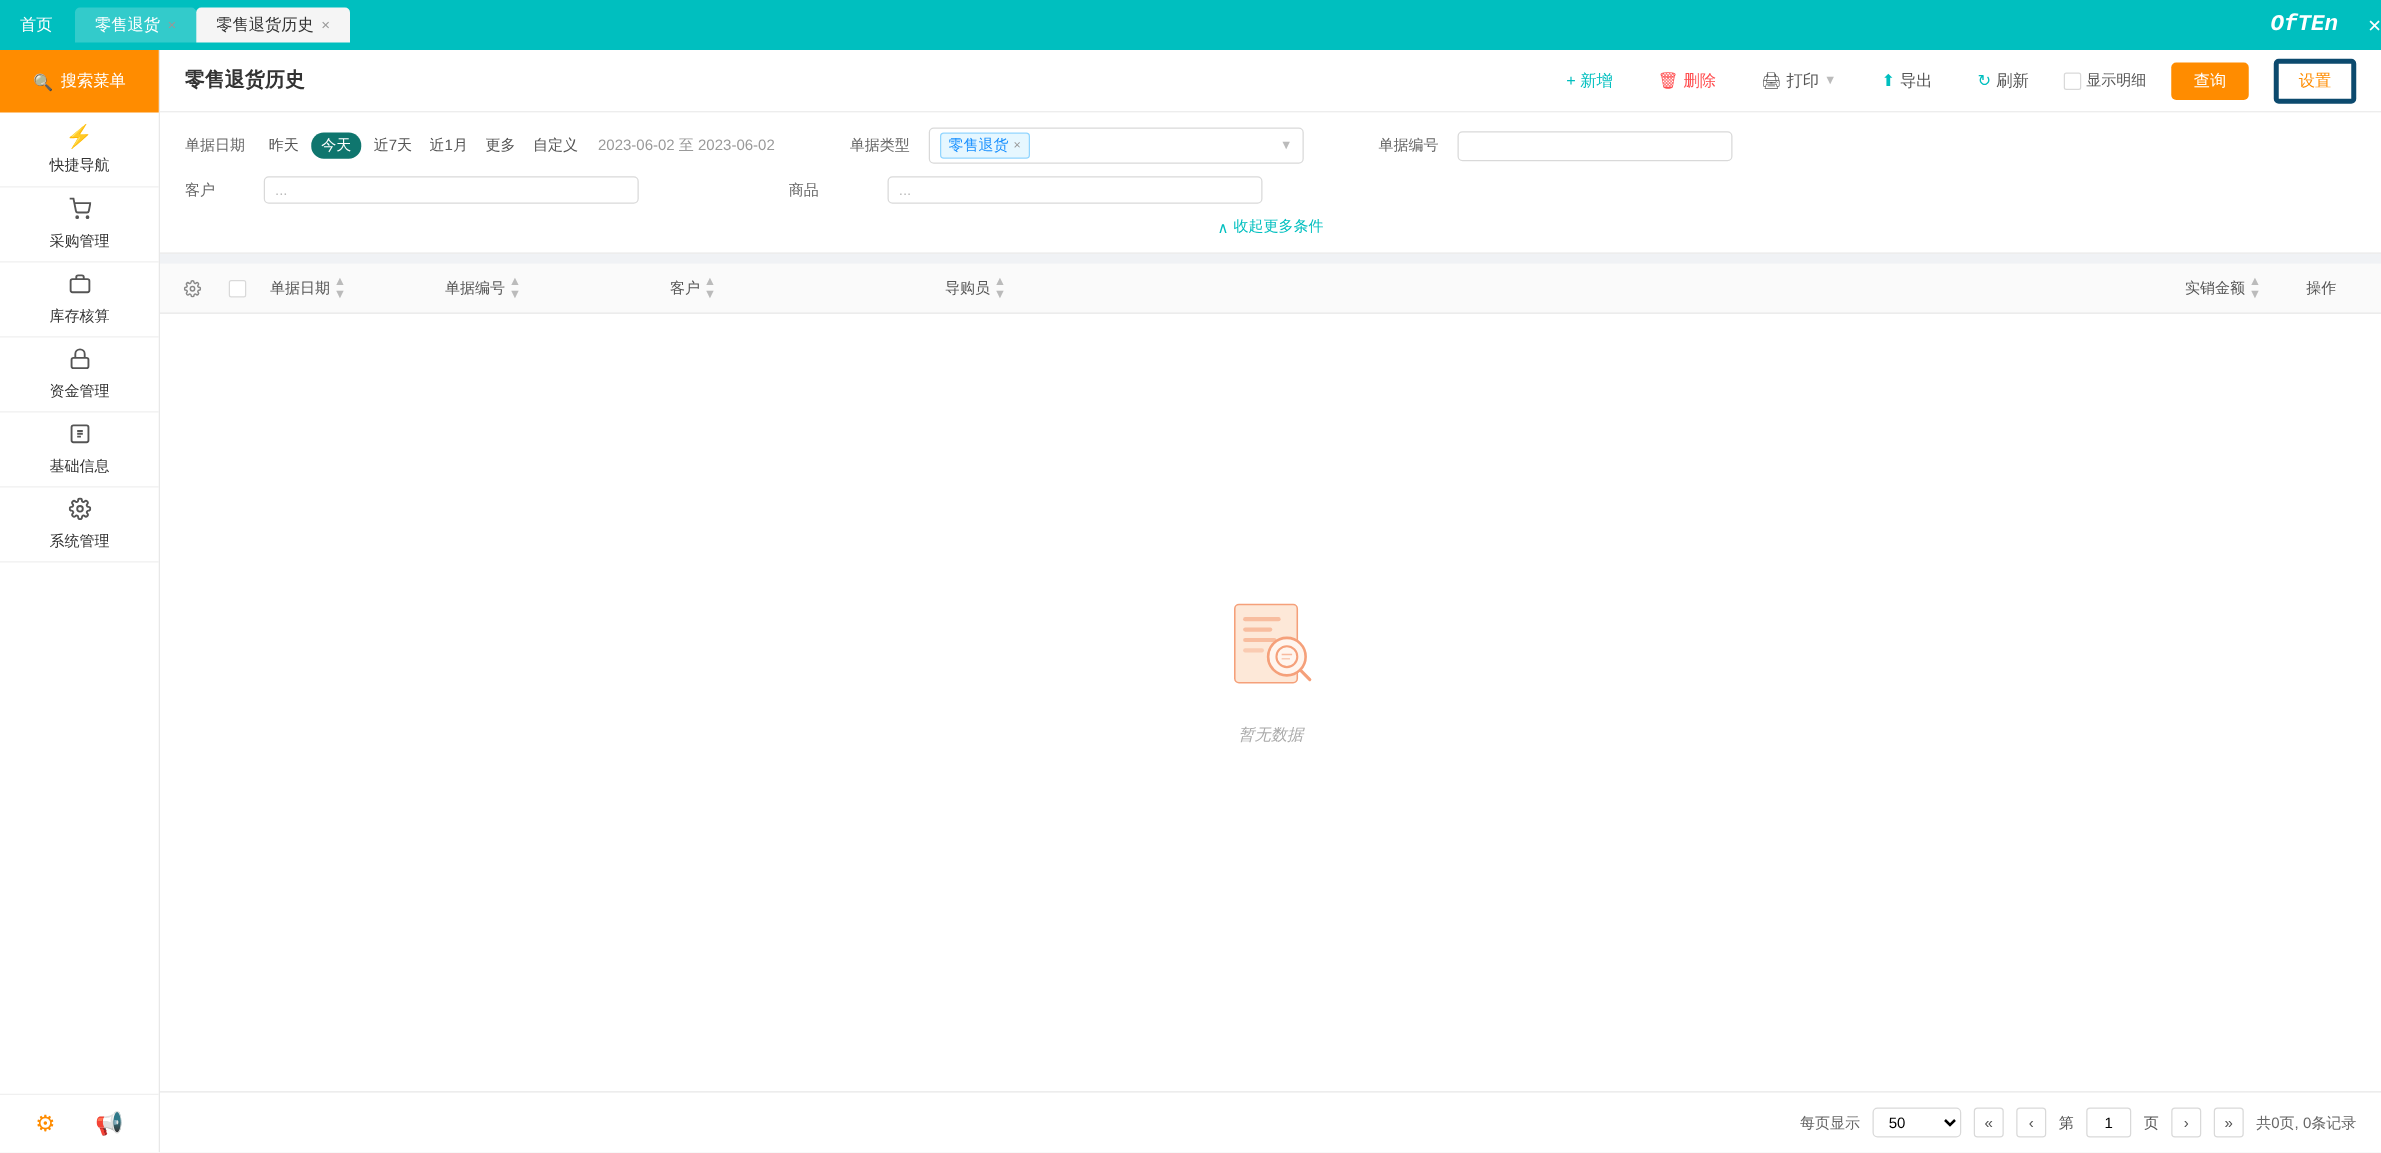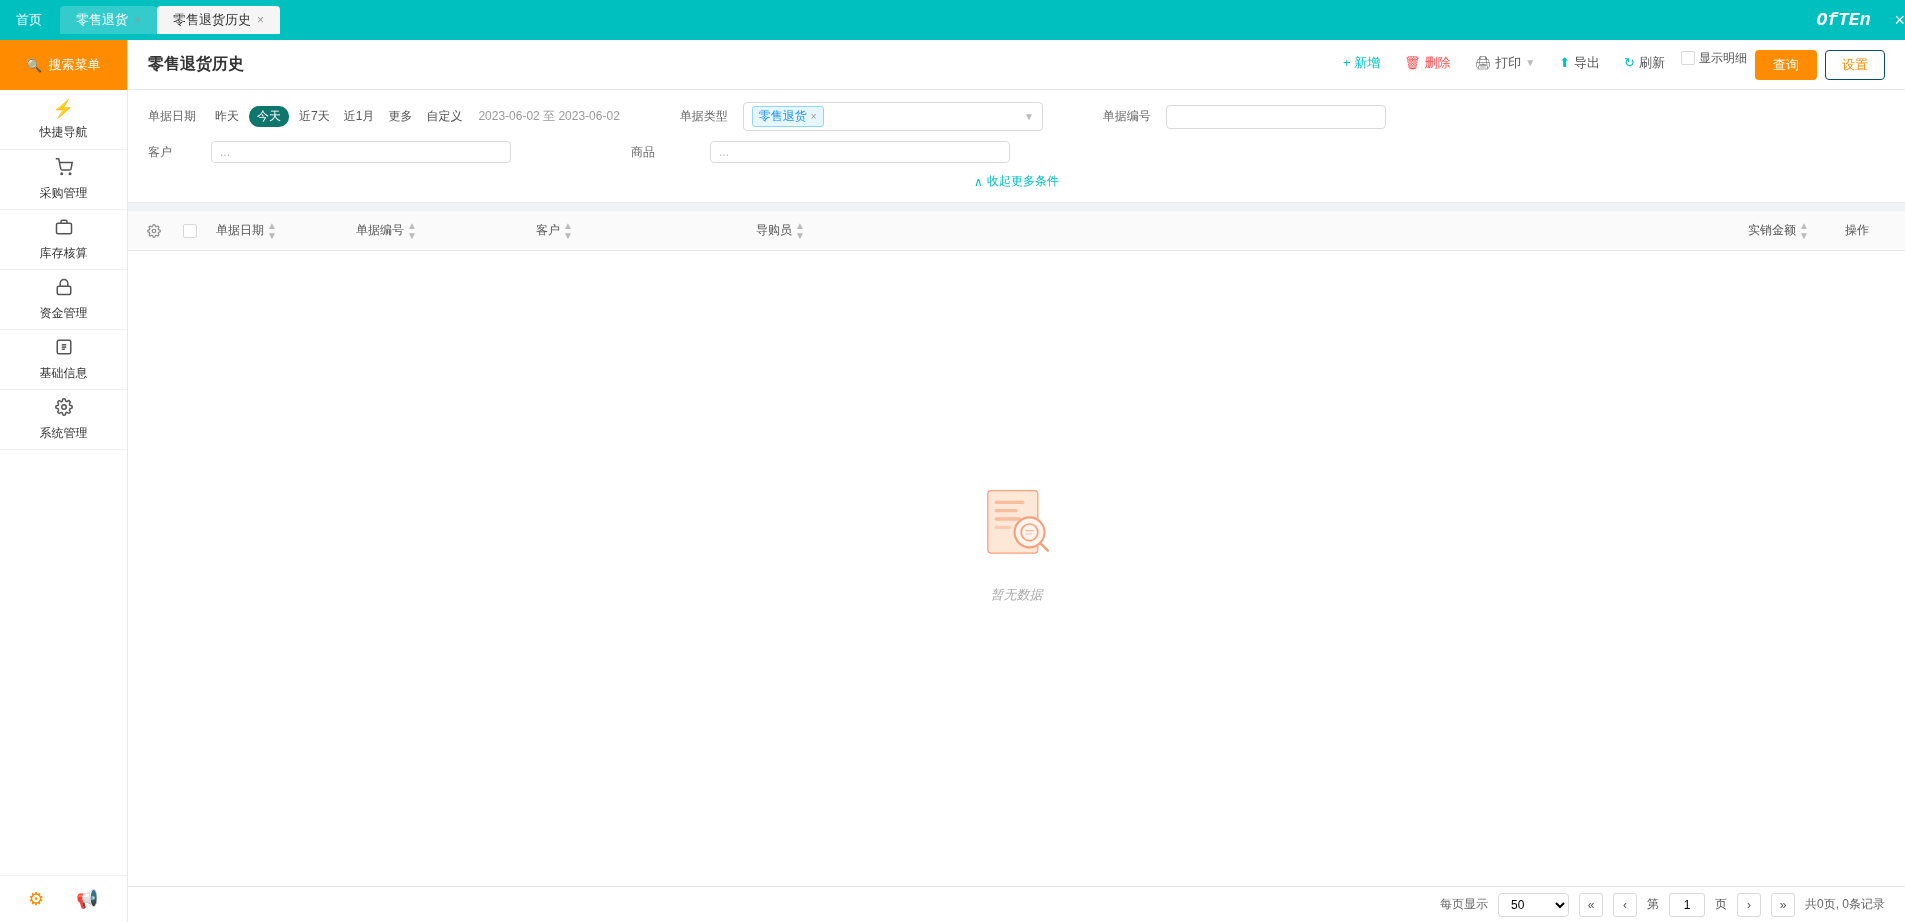--- a/index.html
+++ b/index.html
@@ -134,22 +134,22 @@
       border-bottom: 1px solid #e8e8e8;
       flex-shrink: 0;
     }
     .page-title {
       font-size: 16px;
       font-weight: 600;
       color: #333;
     }
     .toolbar {
       display: flex;
-      align-items: flex-start;
-      gap: 8px;
+      align-items: center;
+      gap: 20px;
     }
     .toolbar-btn {
       display: flex;
       align-items: center;
       gap: 4px;
       font-size: 13px;
       color: #555;
       cursor: pointer;
       padding: 4px 8px;
       border-radius: 4px;
@@ -161,21 +161,21 @@
       color: #fff;
       border: none;
       padding: 6px 18px;
       border-radius: 4px;
       cursor: pointer;
       font-size: 13px;
     }
     .btn-setting {
       background: #fff;
       color: #ff8c00;
-      border: 1px solid #0c4a6e;
+      border: 4px solid #0c4a6e;
       padding: 5px 16px;
       border-radius: 4px;
       cursor: pointer;
       font-size: 13px;
     }
     .show-detail-label {
       font-size: 12px;
       color: #555;
       display: flex;
       align-items: center;
@@ -321,21 +321,21 @@
       height: 100px;
       margin-bottom: 12px;
     }
     .empty-text {
       font-size: 13px;
       color: #aaa;
     }
 
     
     .pagination-bar {
-      height: 36px;
+      height: 49px;
       background: #fff;
       border-top: 1px solid #e8e8e8;
       display: flex;
       align-items: center;
       justify-content: flex-end;
       padding: 0 20px;
       gap: 10px;
       font-size: 12px;
       color: #555;
       flex-shrink: 0;

